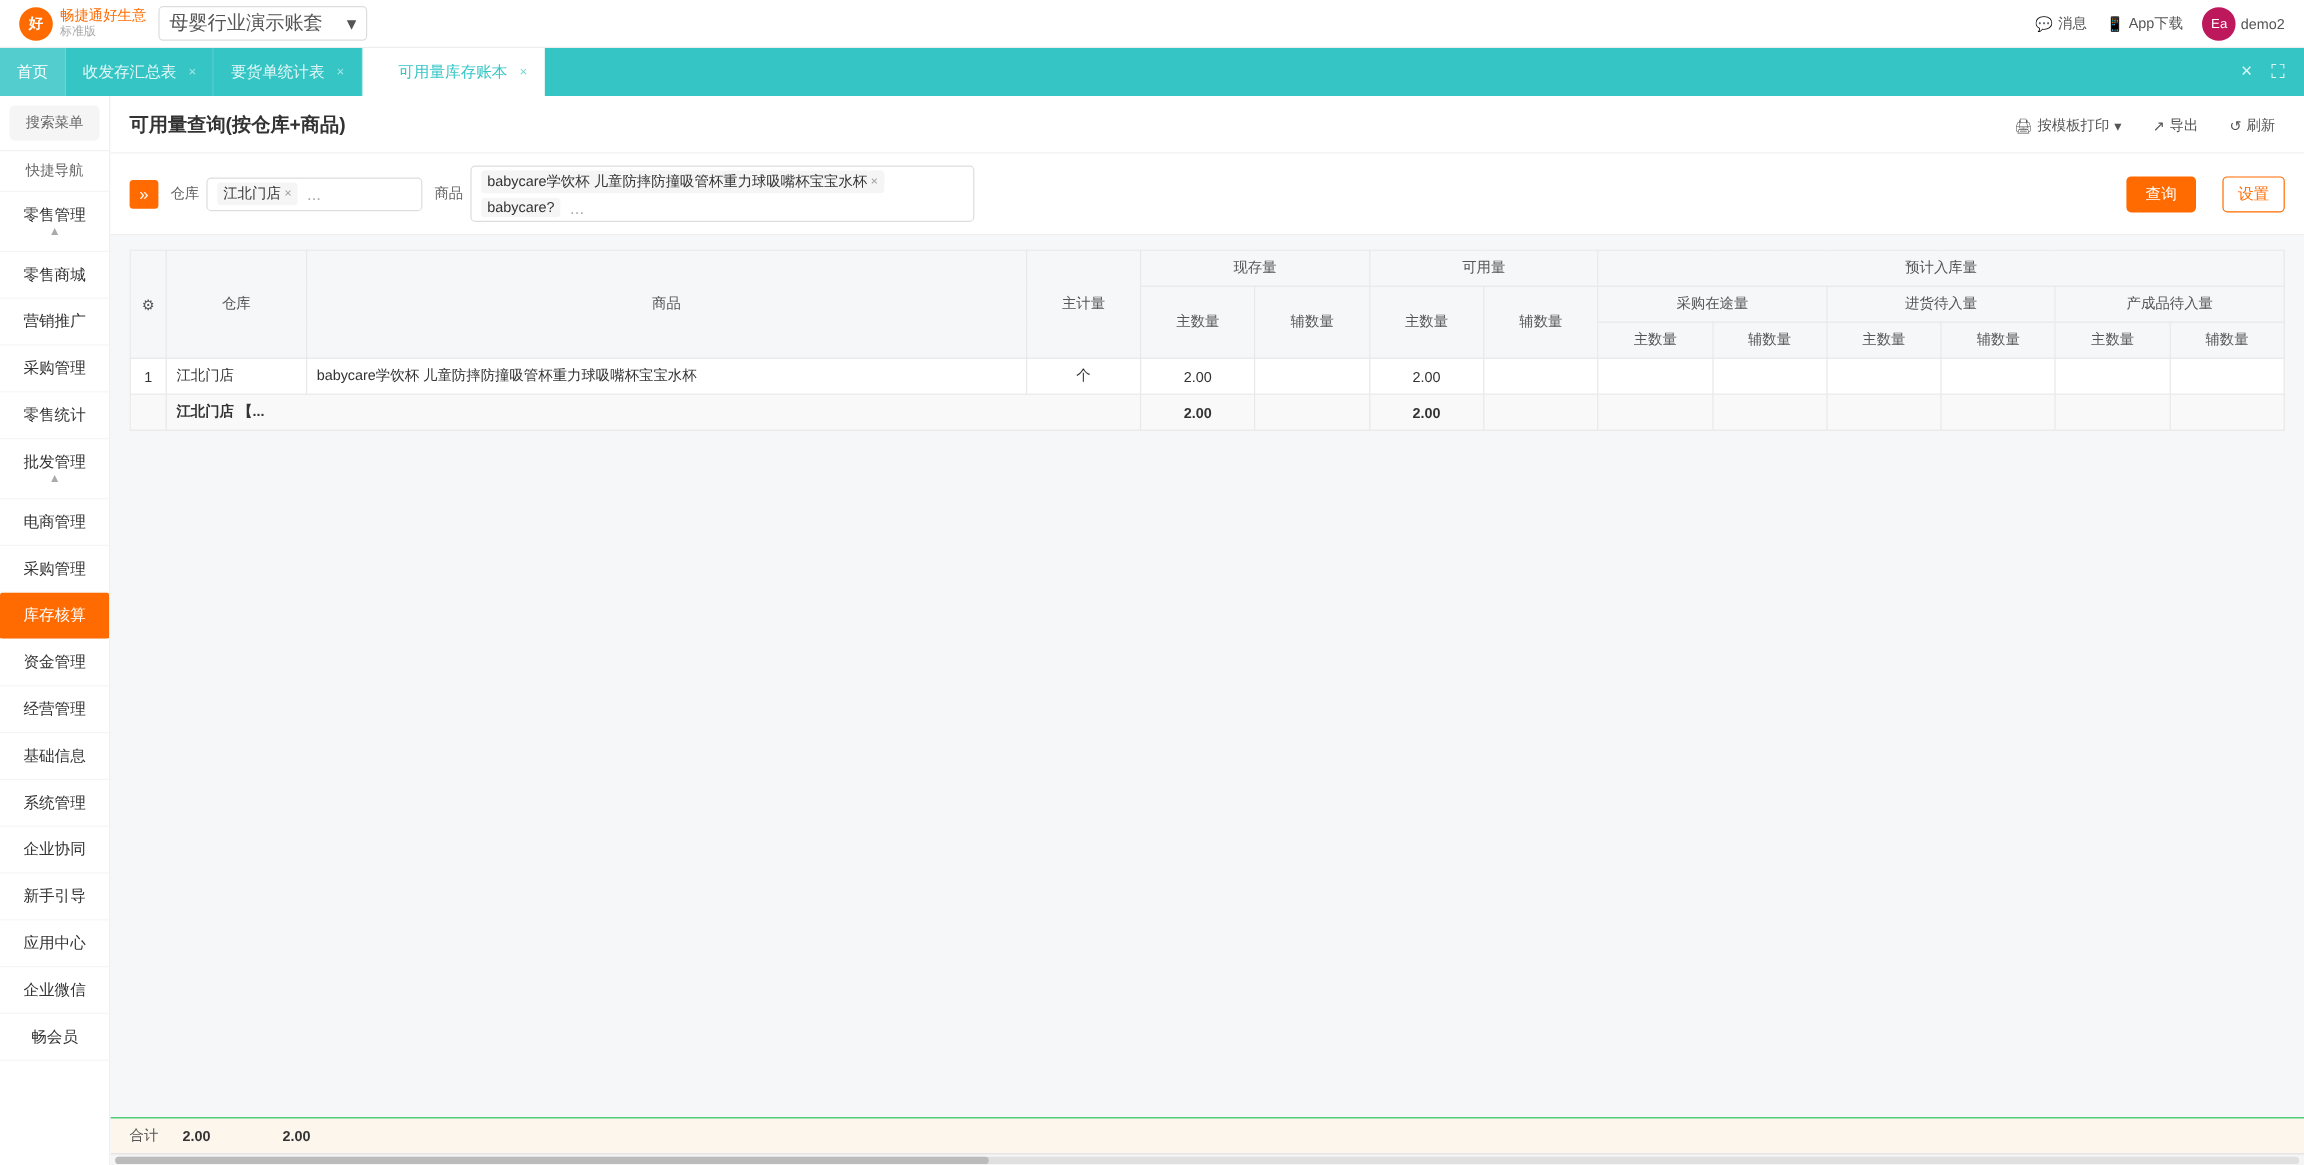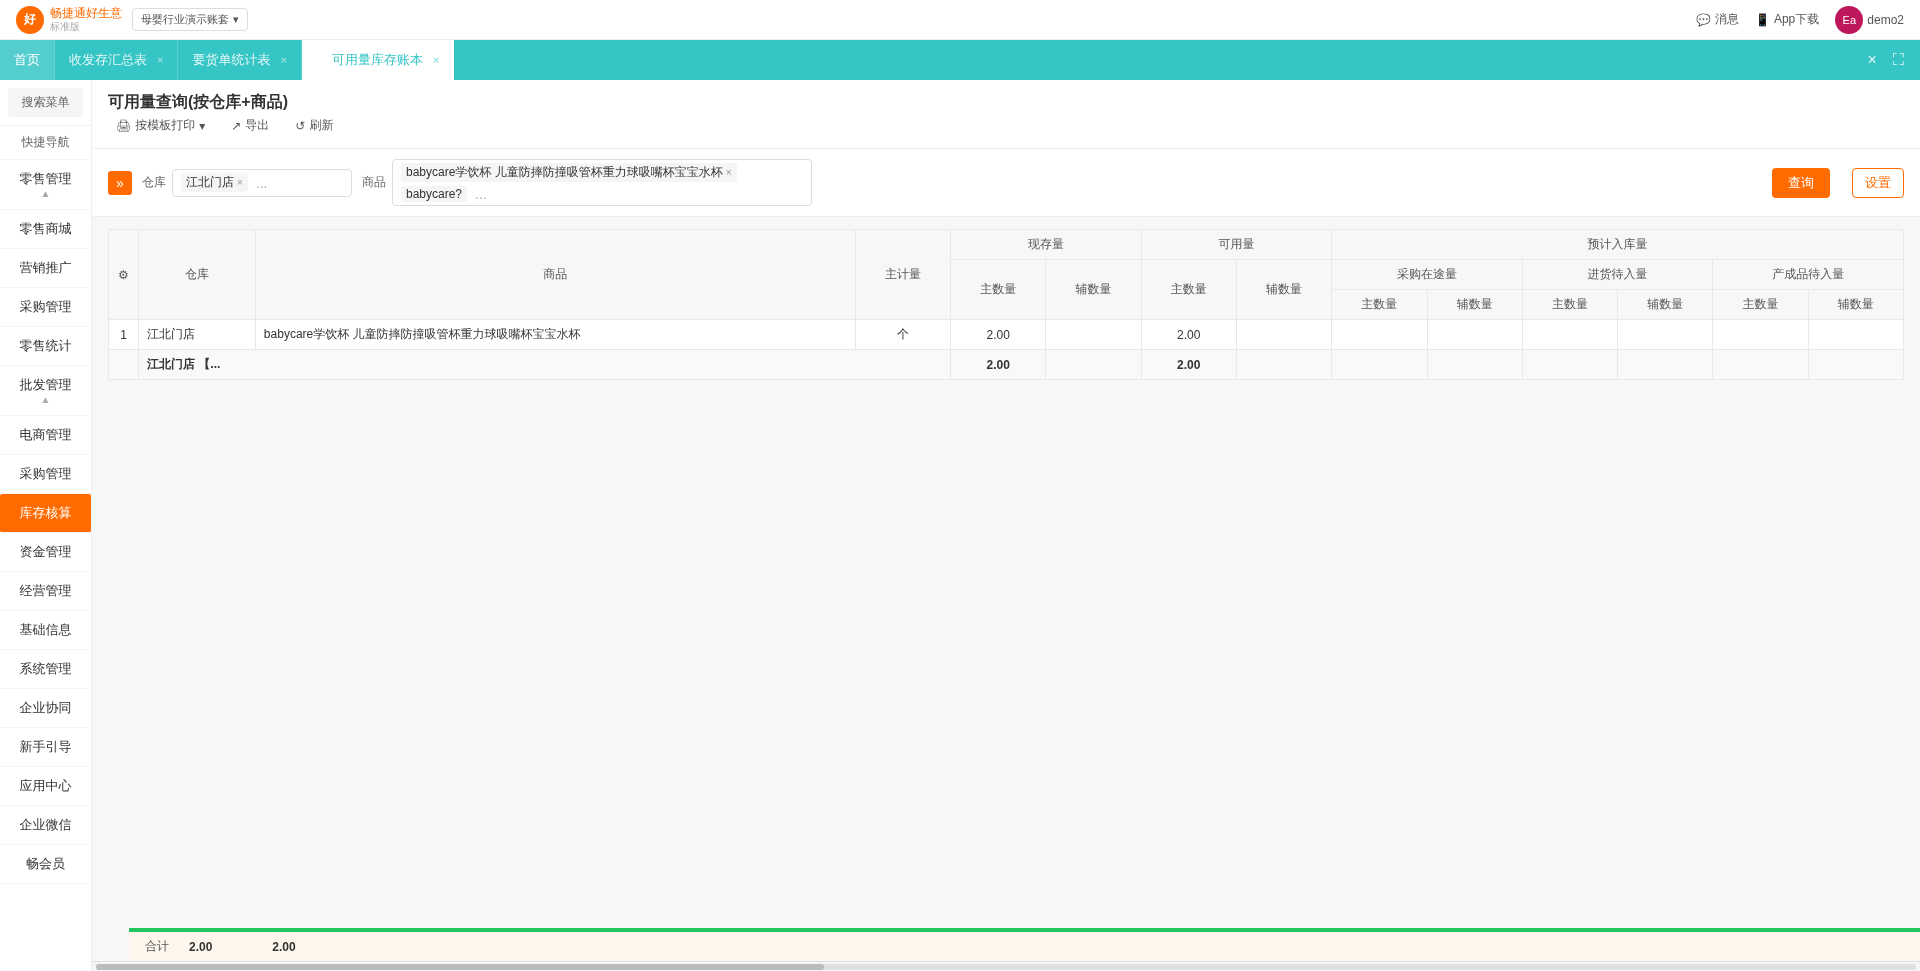--- a/index.html
+++ b/index.html
@@ -13,21 +13,21 @@
       align-items: center;
       justify-content: space-between;
       padding: 0 16px;
       border-bottom: 1px solid #eee;
       flex-shrink: 0;
     }
     .top-bar-left { display: flex; align-items: center; gap: 10px; }
     .logo-area { display: flex; align-items: center; gap: 6px; }
     .logo-icon { width: 28px; height: 28px; background: #ff6b00; border-radius: 50%; display: flex; align-items: center; justify-content: center; color: white; font-size: 12px; font-weight: bold; }
     .logo-text { font-size: 12px; color: #ff6b00; line-height: 1.2; }
-    .industry-selector { display: flex; align-items: center; gap: 4px; border: 1px solid #ddd; border-radius: 4px; padding: 3px 8px; font-size: 11px; color: #555; cursor: pointer; }
+    .industry-selector { display: flex; align-items: center; gap: 20px; border: 1px solid #ddd; border-radius: 4px; padding: 3px 8px; font-size: 16px; color: #555; cursor: pointer; }
     .top-bar-right { display: flex; align-items: center; gap: 16px; }
     .top-bar-action { display: flex; align-items: center; gap: 4px; font-size: 12px; color: #555; cursor: pointer; }
     .avatar { width: 28px; height: 28px; border-radius: 50%; background: #be185d; display: flex; align-items: center; justify-content: center; color: white; font-size: 11px; }
 
     
     .nav-tabs {
       height: 40px;
       background: #36c5c5;
       display: flex;
       align-items: center;
@@ -111,24 +111,24 @@
       flex-direction: column;
       overflow: hidden;
       background: #f5f7f9;
     }
 
     
     .page-header {
       background: #fff;
       padding: 12px 16px 10px;
       display: flex;
+      align-items: center;
       justify-content: space-between;
       border-bottom: 1px solid #eee;
       flex-shrink: 0;
-      flex-direction: column;
     }
     .page-title { font-size: 16px; font-weight: bold; color: #333; }
     .page-header-actions { display: flex; align-items: center; gap: 10px; }
     .header-action-btn {
       display: flex; align-items: center; gap: 4px;
       font-size: 12px; color: #555; cursor: pointer; padding: 4px 8px;
       border-radius: 4px;
     }
 
     
@@ -199,26 +199,25 @@
       color: #555;
       font-weight: normal;
     }
     .data-table td { color: #333; }
     .data-table .text-left { text-align: left; }
     .settings-icon-cell { width: 30px; }
 
     
     .table-footer {
       background: #fdf6ec;
-      border-top: 4px solid #22c55e;
+      border-top: 1px solid #22c55e;
       padding: 6px 16px;
       display: flex;
       align-items: center;
       flex-shrink: 0;
-      margin-left: 37px;
     }
     .footer-label { font-size: 12px; color: #555; margin-right: 20px; }
     .footer-values { display: flex; gap: 60px; font-size: 12px; font-weight: bold; }
 
     
     .scroll-bar-area {
       background: #f5f5f5;
       height: 10px;
       border-top: 1px solid #e0e0e0;
       flex-shrink: 0;

